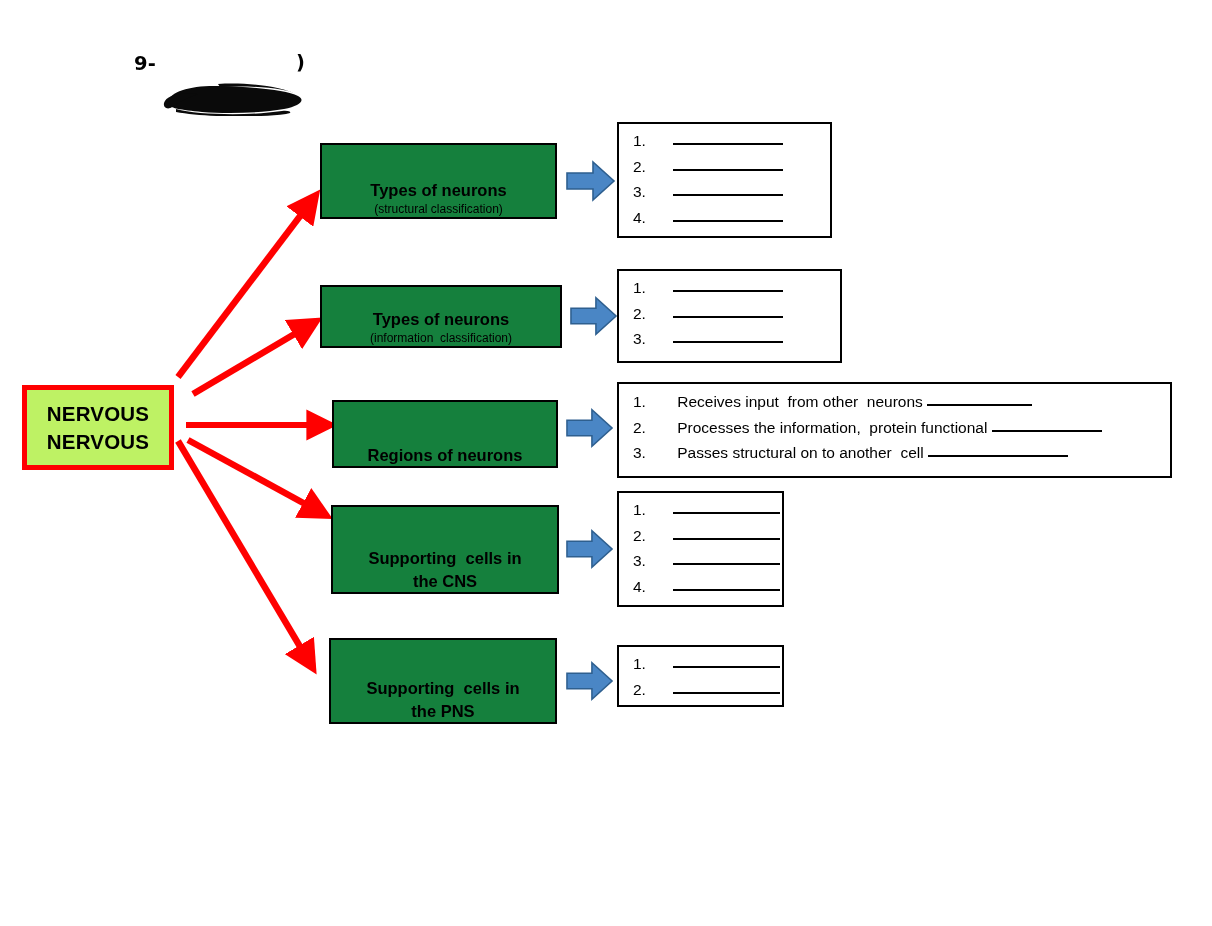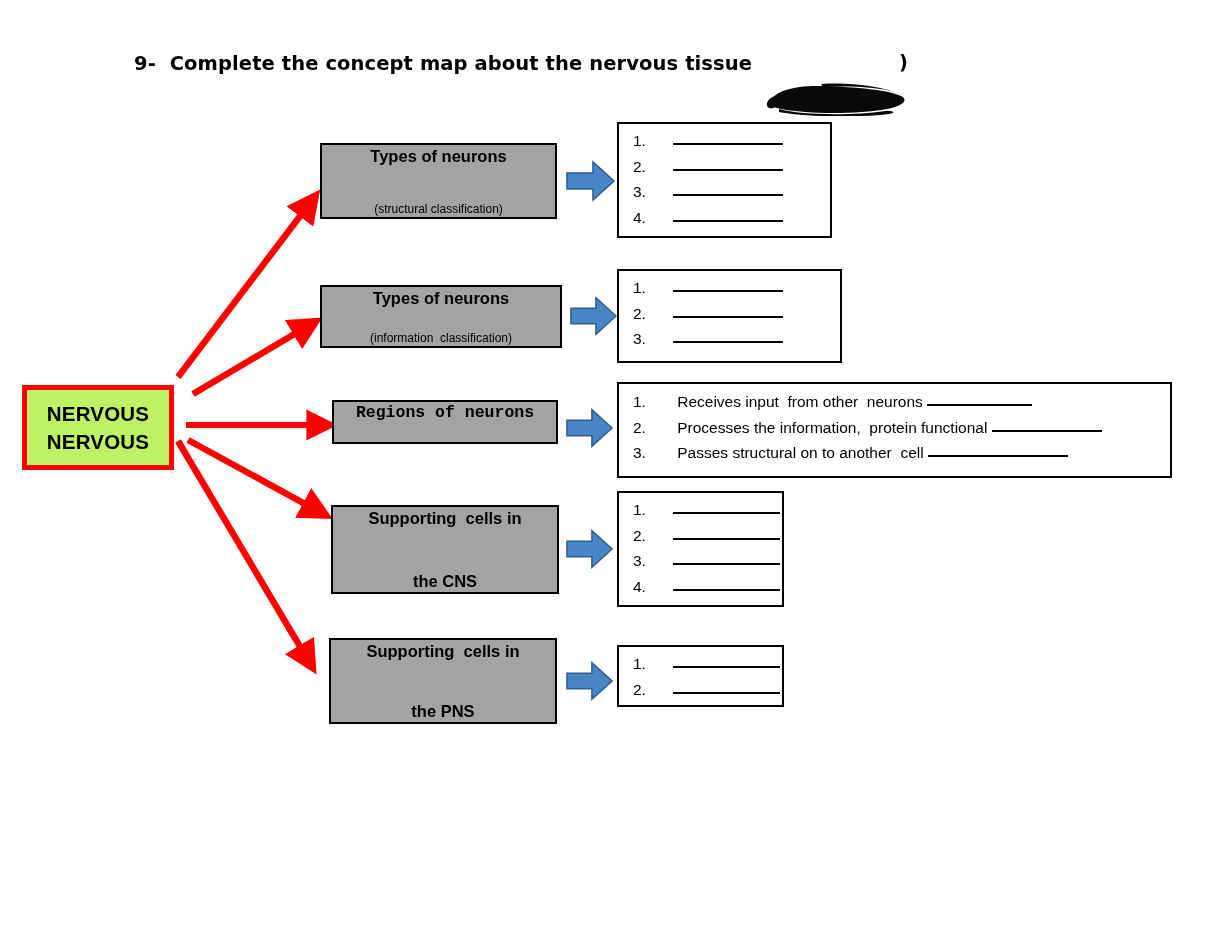--- a/index.html
+++ b/index.html
@@ -76,26 +76,26 @@
     font-weight: 700;
     line-height: 1.32;
     letter-spacing: 0.2px;
     color: #000000;
   }
 
   
   .cat-box {
     position: absolute;
     border: 2.5px solid #000000;
-    background: #a3a3a3;
+    background: #15803d;
     box-sizing: border-box;
     display: flex;
     flex-direction: column;
     align-items: center;
-    justify-content: space-between;
+    justify-content: flex-end;
     text-align: center;
   }
   .cat-main {
     font-size: 16.5px;
     font-weight: 700;
     line-height: 1.35;
     white-space: pre;
   }
   .cat-sub {
     font-size: 12px;
@@ -160,21 +160,20 @@
     pointer-events: none;
   }
 </style>
 </head>
 <body>
 
 <div id="page">
 
   <div id="title-row">
     <span class="title-text">9-</span>
-    <span class="title-text">  Complete the concept map about the nervous tissue </span>
     <span id="title-redaction">
       <svg width="150" height="34" viewBox="0 0 150 34">
         <path d="M10 20 C12 9, 34 3, 62 4 C95 5, 128 8, 140 14 C148 18, 142 24, 126 27
                  C104 31, 70 32, 44 30 C22 28, 8 26, 10 20 Z" fill="#0a0a0a"></path>
         <path d="M6 21 C8 14, 20 10, 40 12 C30 16, 20 20, 14 25 C10 28, 5 26, 6 21 Z" fill="#0a0a0a"></path>
         <path d="M18 27 C40 33, 90 34, 124 29 C132 28, 136 31, 128 32 C96 36, 44 35, 18 30 Z" fill="#0a0a0a"></path>
         <path d="M60 2 C90 0, 124 5, 138 12 C130 7, 98 3, 62 5 Z" fill="#0a0a0a"></path>
       </svg>
       <span class="paren-tail">)</span>
     </span>
@@ -255,21 +254,21 @@
         <span class="ans-label"></span>
         <span class="ans-rule" style="width:110px"></span>
     </div>
     <div class="ans-line">
       <span class="ans-num">3.</span>
         <span class="ans-label"></span>
         <span class="ans-rule" style="width:110px"></span>
     </div>
   </div>
 
-  <div class="cat-box" style="left:332px; top:400px; width:226px; height:44px;font-family:Liberation Mono, monospace;">
+  <div class="cat-box" style="left:332px; top:400px; width:226px; height:68px;">
     <div class="cat-main">Regions of neurons</div>
   </div>
   <div class="blue-arrow" style="left:566px; top:406px;">
     <svg width="48" height="44" viewBox="0 0 50 44">
       <path d="M1 14 L27 14 L27 3 L48 22 L27 41 L27 30 L1 30 Z" fill="#4a86c5" stroke="#2e5f8f" stroke-width="1.6" stroke-linejoin="miter"></path>
     </svg>
   </div>
   <div class="ans-box" style="left:617px; top:382px; width:555px; height:96px; padding-top:10px;">
     <div class="ans-line">
       <span class="ans-num">1.</span>

